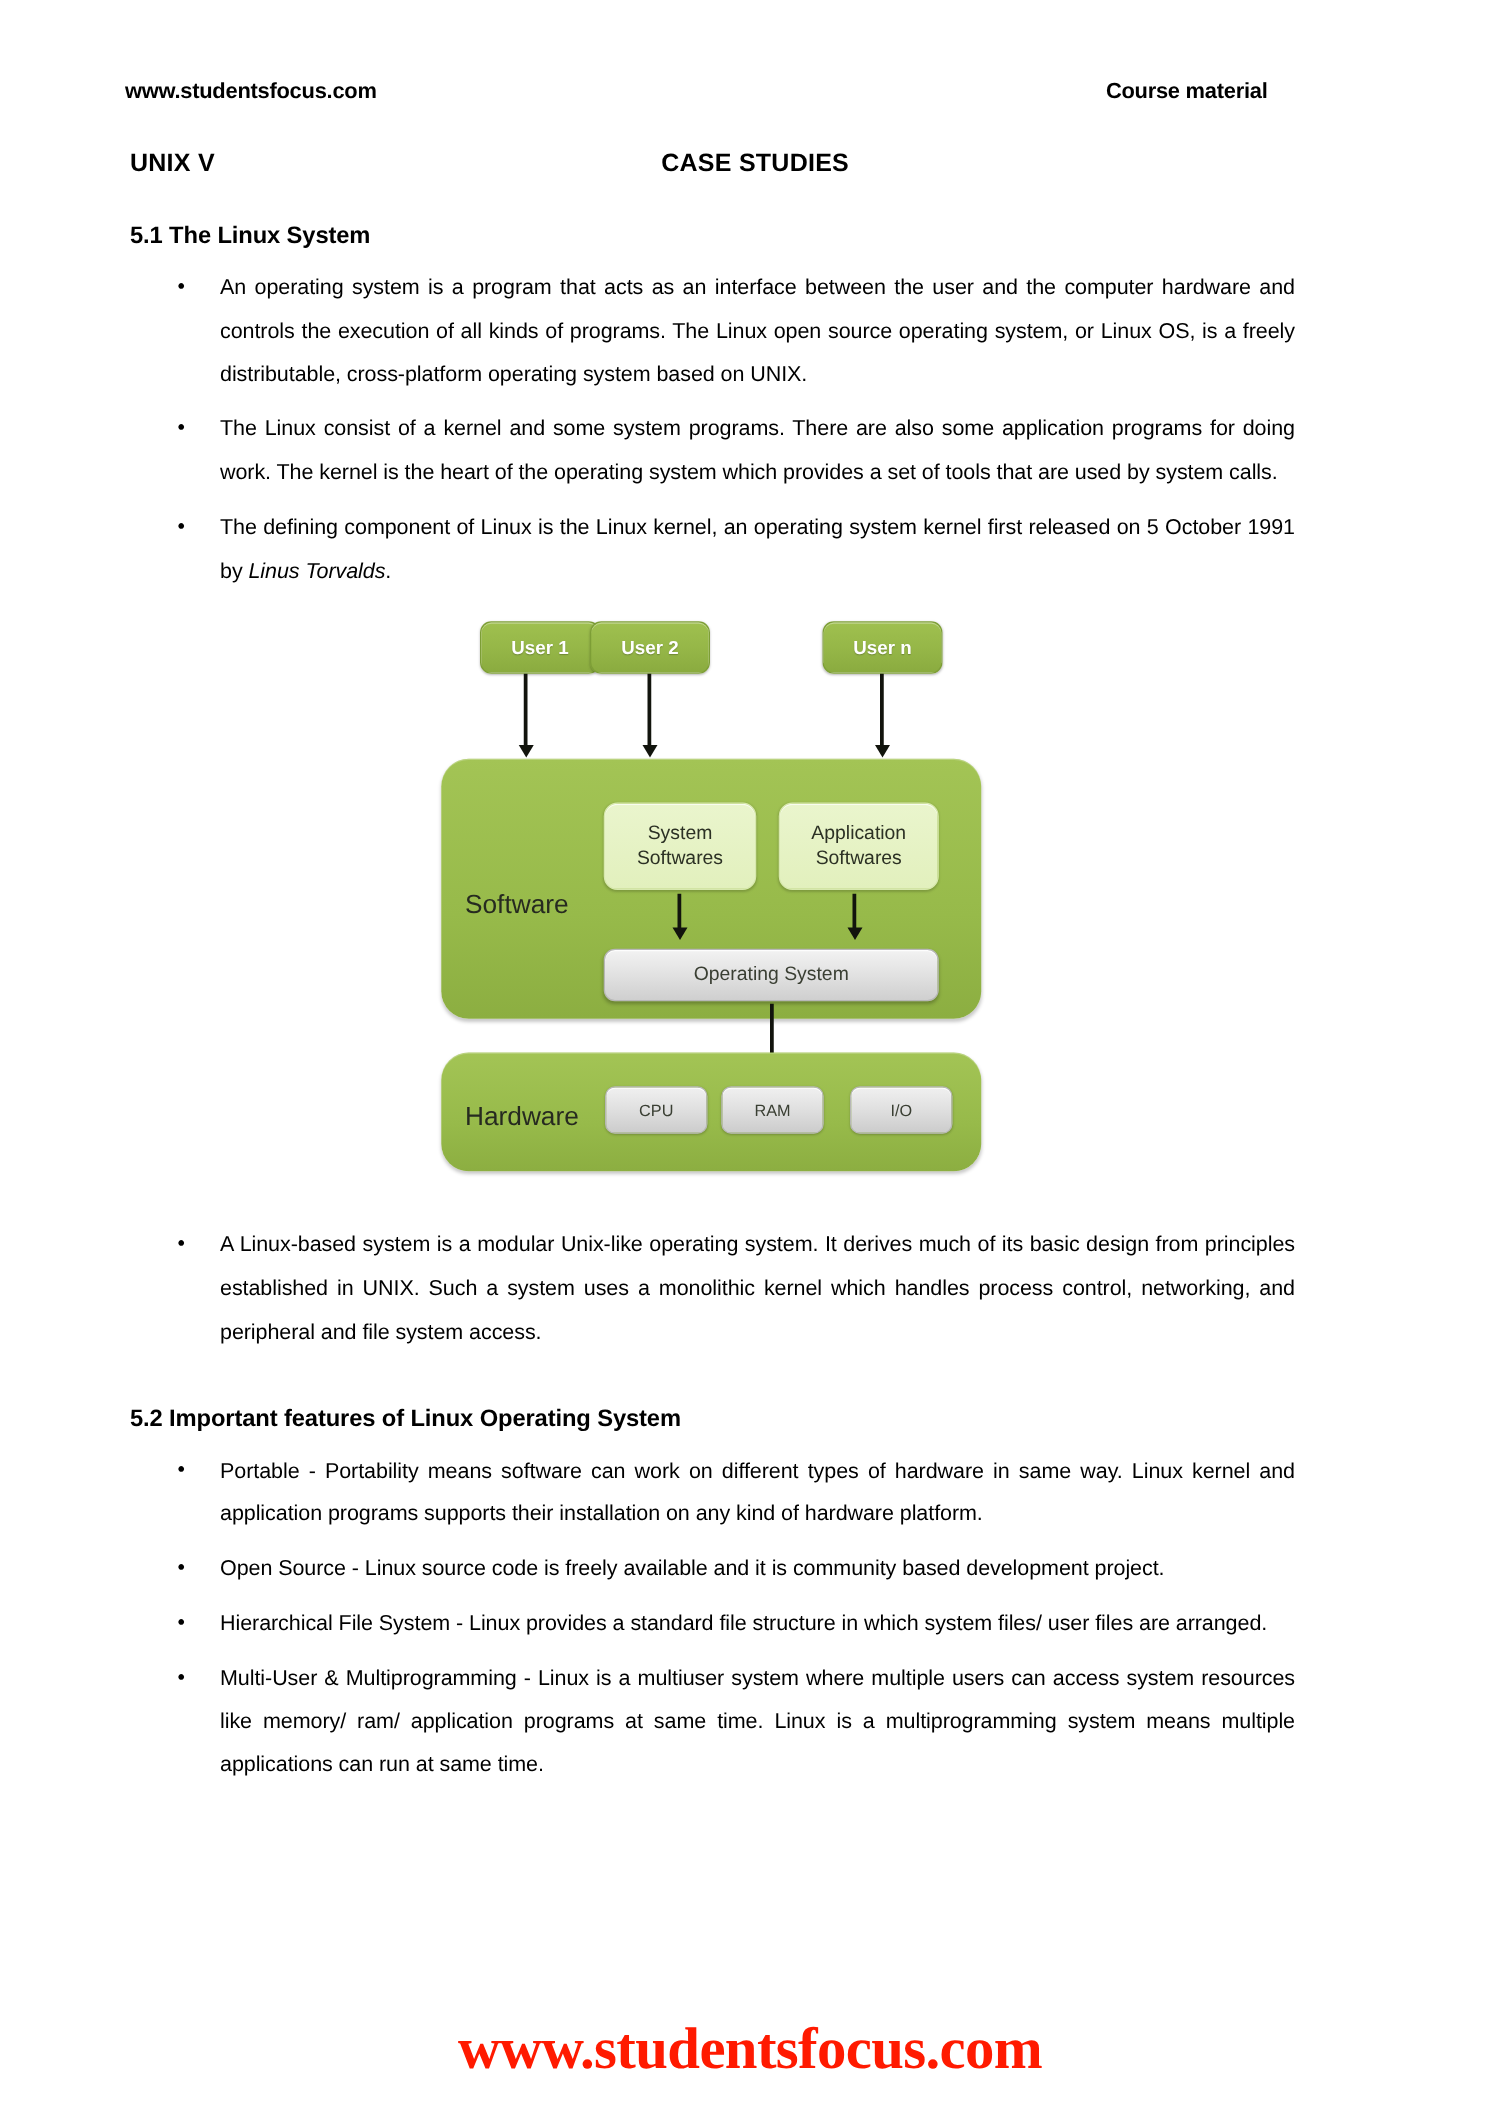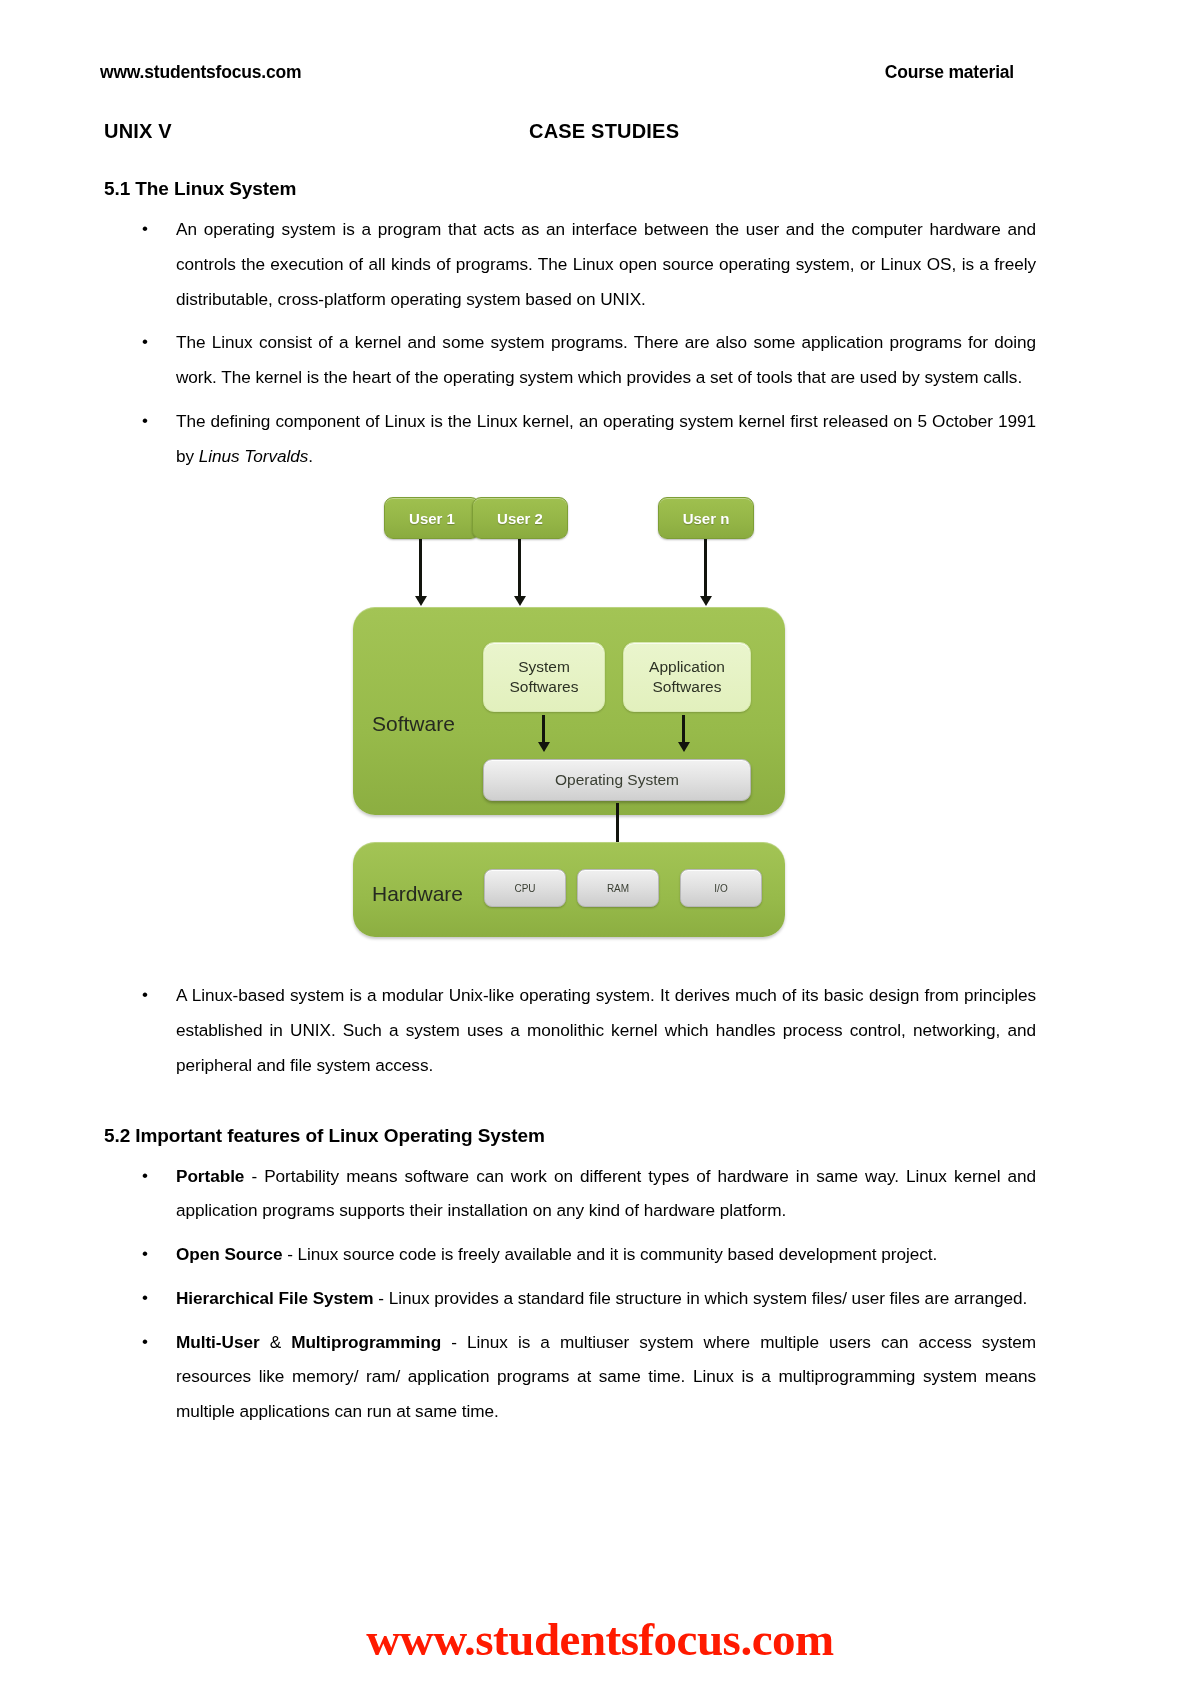--- a/index.html
+++ b/index.html
@@ -82,21 +82,21 @@
   }
   ul.bullets > li::before {
     content: "\2022";
     position: absolute;
     left: 38px;
     top: 0;
     font-size: 17px;
     line-height: 2.02;
   }
   ul.bullets > li.nojust { text-align: left; }
-  b.term { font-weight: bold; }
+  b.term { font-weight: normal; }
   i.name { font-style: italic; }
 
   
   .diagram {
     position: relative;
     width: 440px;
     height: 465px;
     margin: 14px auto 0 auto;
   }
   .userbox {
@@ -209,21 +209,21 @@
   .hwbox {
     position: absolute;
     top: 382px;
     width: 82px;
     height: 38px;
     border-radius: 8px;
     background: linear-gradient(180deg, #f0f0f0 0%, #e0e0e0 48%, #cccccc 100%);
     border: 1px solid #b7b7b7;
     box-shadow: 0 1px 2px rgba(0,0,0,.22), inset 0 1px 0 rgba(255,255,255,.85);
     color: #3a3f33;
-    font-size: 10px;
+    font-size: 13px;
     display: flex;
     align-items: center;
     justify-content: center;
   }
   .hw1 { left: 134px; }
   .hw2 { left: 227px; }
   .hw3 { left: 330px; }
 
   
   .watermark {

